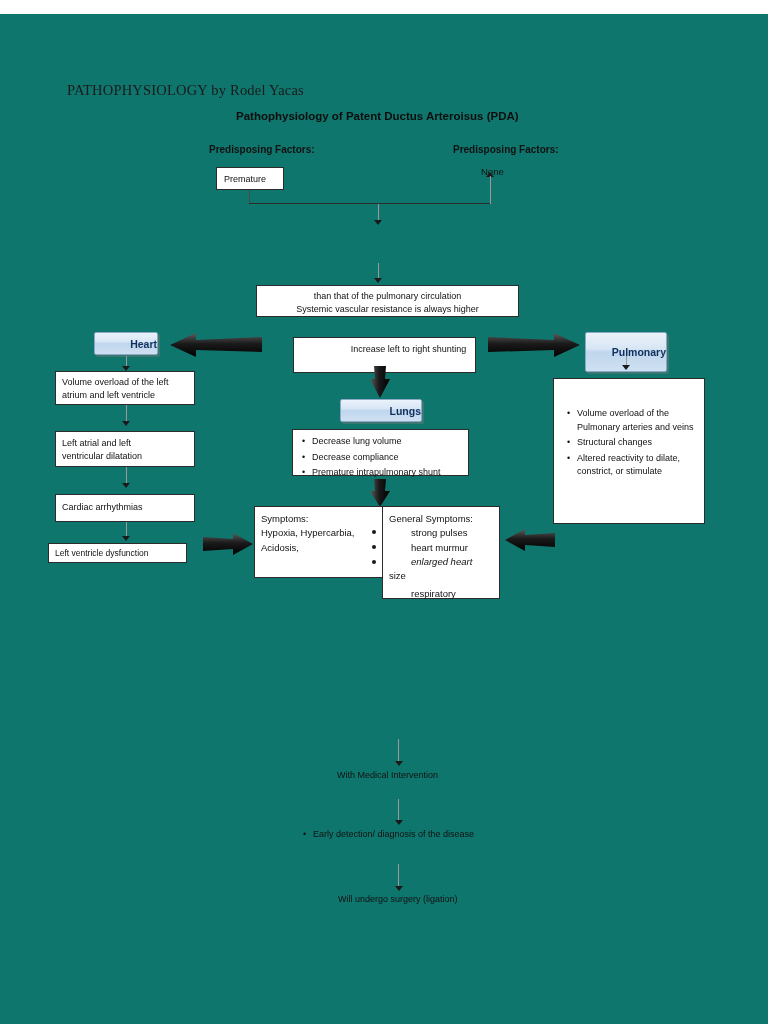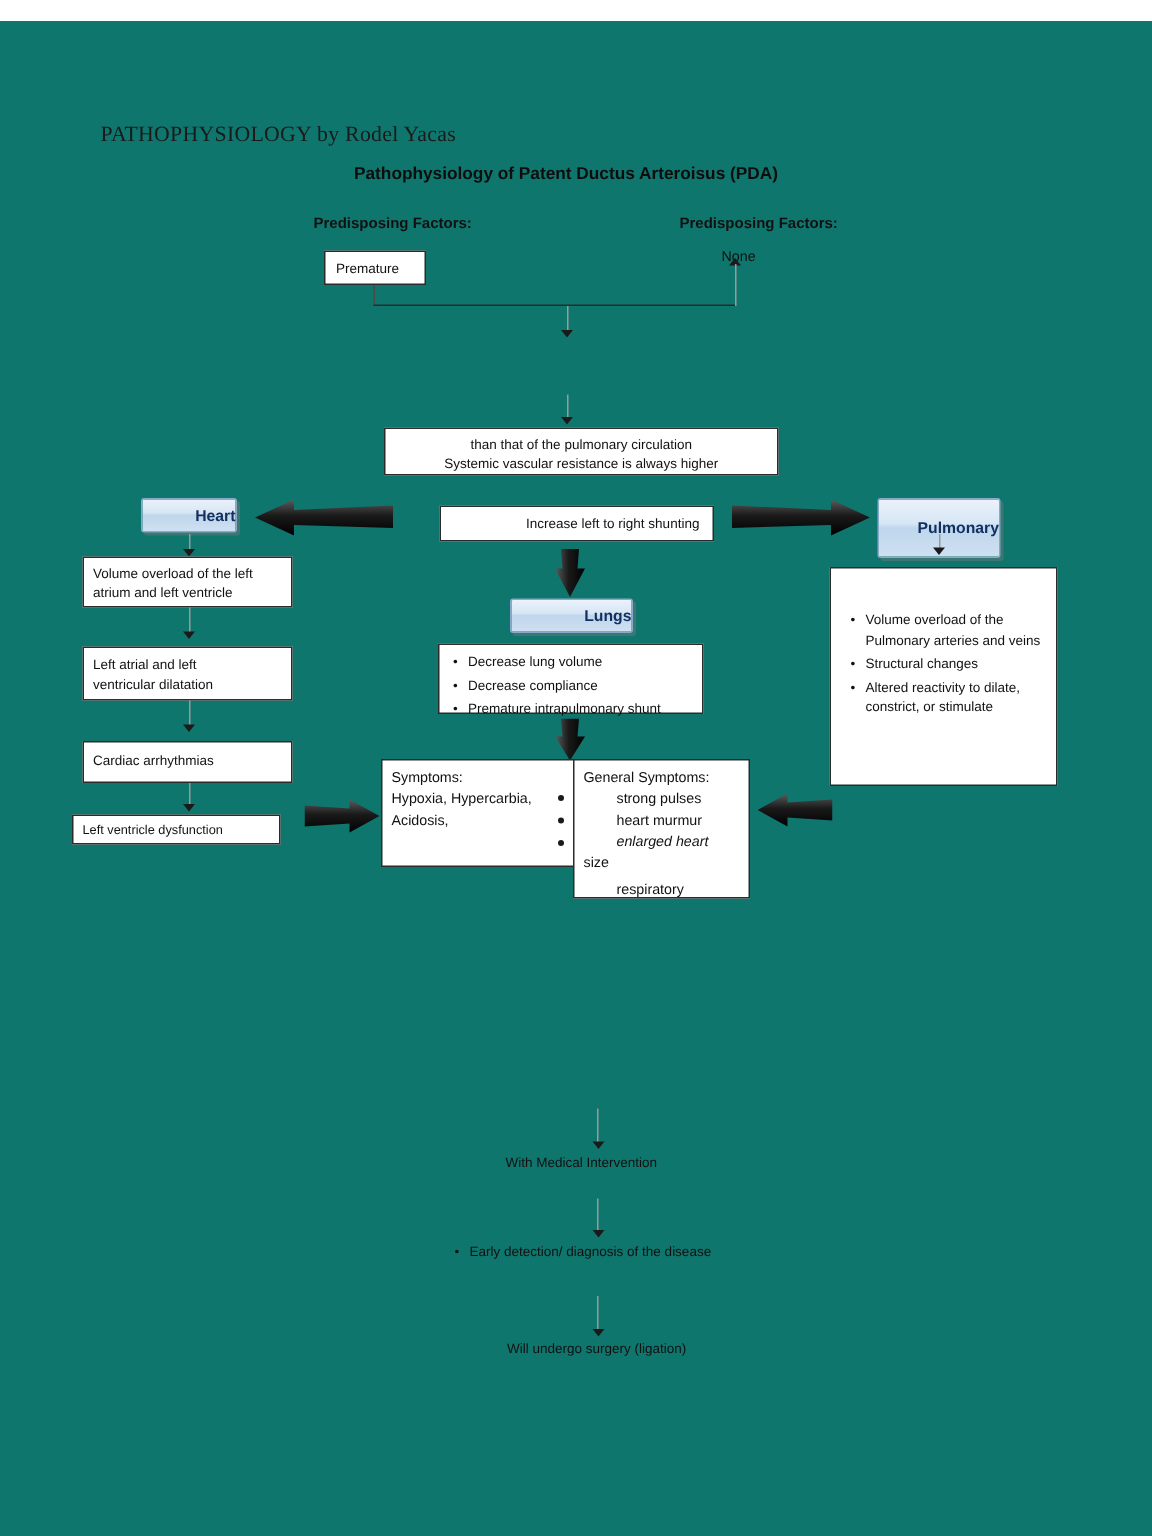--- a/index.html
+++ b/index.html
@@ -178,21 +178,21 @@
   <div class="vline" style="left:377.5px; top:249px; height:16px;"></div>
   <div class="arrowhead-down" style="left:374px; top:264px;"></div>
 
   <div class="box center" id="resistance-box" style="left:256px; top:271px; width:263px; height:32px;">
     <div class="inner" style="padding:4px 6px;">
       <div>than that of the pulmonary circulation</div>
       <div>Systemic vascular resistance is always higher</div>
     </div>
   </div>
 
-  <div class="box center" id="shunting-box" style="left:293px; top:323px; width:183px; height:24px;padding-left:48px;">
+  <div class="box center" id="shunting-box" style="left:293px; top:323px; width:183px; height:36px;padding-left:48px;">
     <div class="inner" style="padding:5px 6px;">Increase left to right shunting</div>
   </div>
 
   <div class="fatarrow" style="left:170px; top:317px;">
     <svg width="92" height="28" viewBox="0 0 92 28">
       <defs>
         <linearGradient id="gl" x1="0" y1="0" x2="0" y2="1">
           <stop offset="0%" stop-color="#5b5b5b"></stop>
           <stop offset="45%" stop-color="#1a1a1a"></stop>
           <stop offset="100%" stop-color="#000000"></stop>

